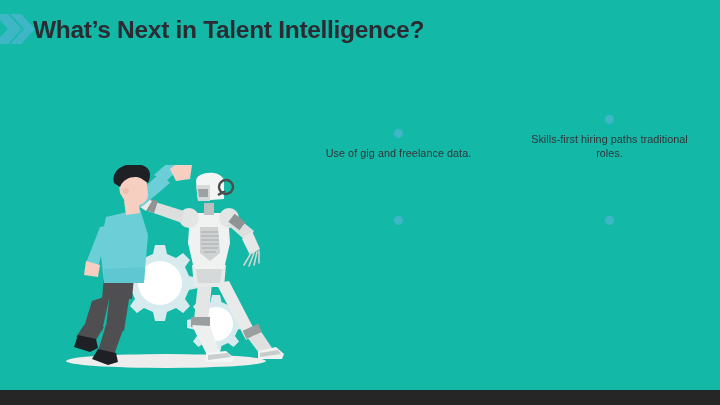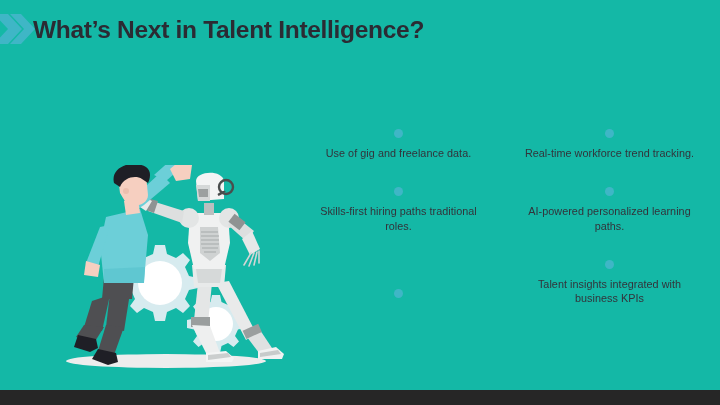--- a/index.html
+++ b/index.html
@@ -234,43 +234,34 @@
     </svg>
   </div>
 
   <div id="points-grid">
 
     <div class="point-item">
       <span class="point-dot"></span>
       <span class="point-text">Use of gig and freelance data.</span>
     </div>
 
-    <div class="point-item">
-      <span class="point-dot"></span>
-      <span class="point-text">Real-time workforce trend tracking.</span>
-    </div>
 
     <div class="point-item">
       <span class="point-dot"></span>
       <span class="point-text">Skills-first hiring paths traditional roles.</span>
     </div>
 
 
 
-    <div class="point-item">
-      <span class="point-dot"></span>
-      <span class="point-text">AI-powered personalized learning paths.</span>
-    </div>
-
-    <div class="point-item">
-      <span class="point-dot"></span>
-    </div>
-
-    <div class="point-item">
-      <span class="point-dot"></span>
-      <span class="point-text">Talent insights integrated with business KPIs</span>
+
+    <div class="point-item">
+      <span class="point-dot"></span>
+    </div>
+
+    <div class="point-item">
+      <span class="point-dot"></span>
     </div>
 
   </div>
 
   <div id="bottom-bar"></div>
 
 </div>
 
 </body></html>

